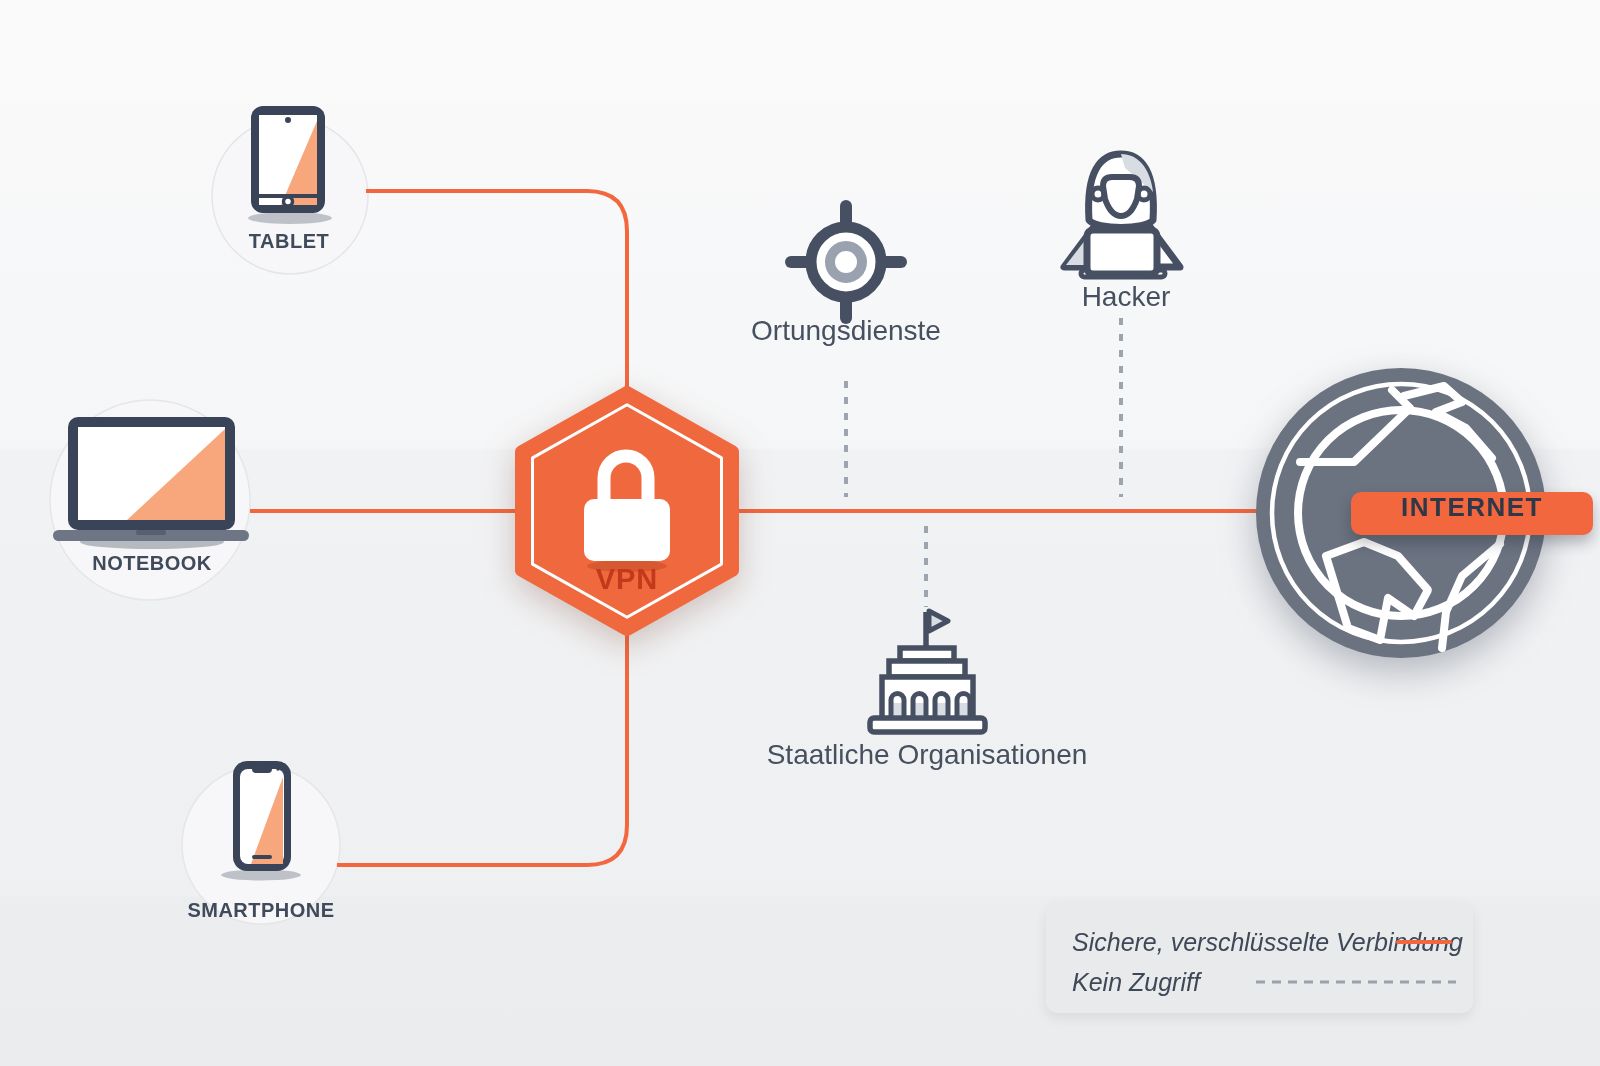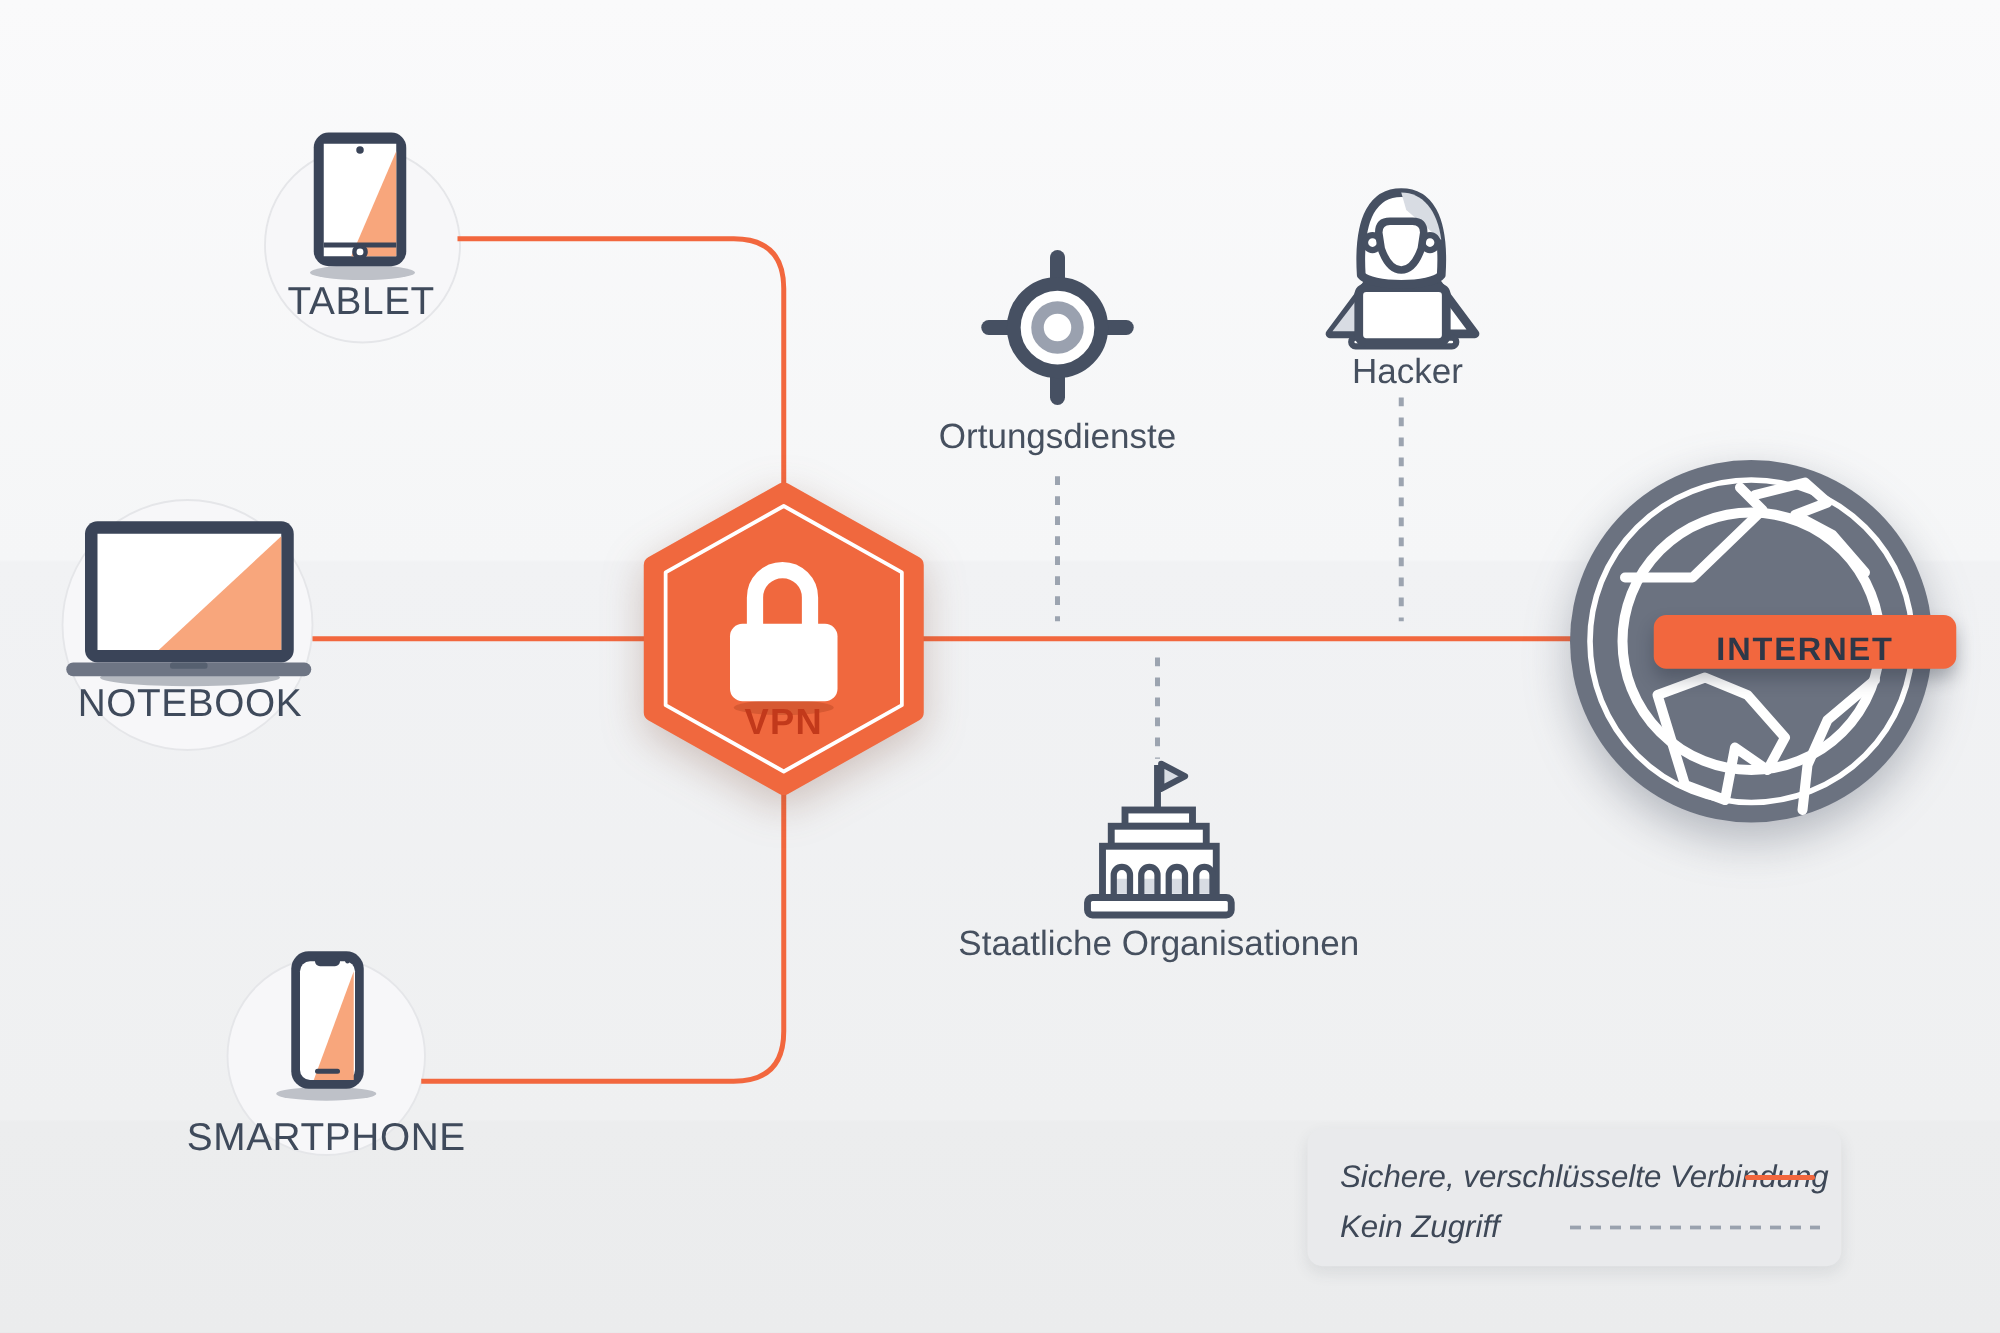--- a/index.html
+++ b/index.html
@@ -8,28 +8,28 @@
     width:1600px;height:1066px;
     overflow:hidden;
     font-family:"Liberation Sans", sans-serif;
     background:linear-gradient(180deg,#fafafb 0%,#f5f6f7 42%,#f1f2f4 42.2%,#eff0f1 84%,#ecedee 84.2%,#ebeced 100%);
   }
   .art{position:absolute;left:0;top:0;}
   .label{
     position:absolute;transform:translate(-50%,-50%);
     color:#3f4a5b;white-space:nowrap;
   }
-  .device-label{font-weight:normal;font-size:31px;letter-spacing:.5px;}
+  .device-label{font-weight:bold;font-size:20px;letter-spacing:.5px;}
   .threat-label{font-size:28px;color:#46505f;}
   .vpn-label{font-weight:bold;font-size:29px;color:#c2391b;letter-spacing:1px;margin-top:48px;}
   .banner{
-    position:absolute;left:1323px;top:492px;width:242px;height:43px;
+    position:absolute;left:1351px;top:492px;width:242px;height:43px;
     background:#f2673e;border-radius:10px;
     box-shadow:0 8px 14px rgba(30,35,50,.30);
-    display:flex;align-items:flex-end;justify-content:center;
+    display:flex;align-items:flex-start;justify-content:center;
   }
   .banner span{
     font-weight:bold;font-size:26px;color:#2e3848;letter-spacing:1.5px;
   }
   .legend{
     position:absolute;left:1046px;top:903px;width:427px;height:110px;
     background:#e9eaec;border-radius:12px;
     box-shadow:0 5px 12px rgba(60,65,80,.10);
   }
   .legend-row{position:absolute;left:0;width:100%;height:30px;}
@@ -162,21 +162,21 @@
         <path d="M1326 556 L1364 542 L1398 556 L1428 590 L1414 616 L1388 598 L1380 640 L1348 628 Z"></path>
         <path d="M1500 544 L1462 576 L1446 612 L1442 648"></path>
       </g>
     </g>
   </svg>
 
   <div class="label device-label" style="left:289px;top:241px;">TABLET</div>
   <div class="label device-label" style="left:152px;top:563px;">NOTEBOOK</div>
   <div class="label device-label" style="left:261px;top:910px;">SMARTPHONE</div>
 
-  <div class="label threat-label" style="left:846px;top:349px;">Ortungsdienste</div>
+  <div class="label threat-label" style="left:846px;top:331px;">Ortungsdienste</div>
   <div class="label threat-label" style="left:1126px;top:297px;">Hacker</div>
   <div class="label threat-label" style="left:927px;top:755px;">Staatliche Organisationen</div>
 
   <div class="label vpn-label" style="left:627px;top:531px;">VPN</div>
 
   <div class="banner">
     <span>INTERNET</span>
   </div>
 
   <div class="legend">

